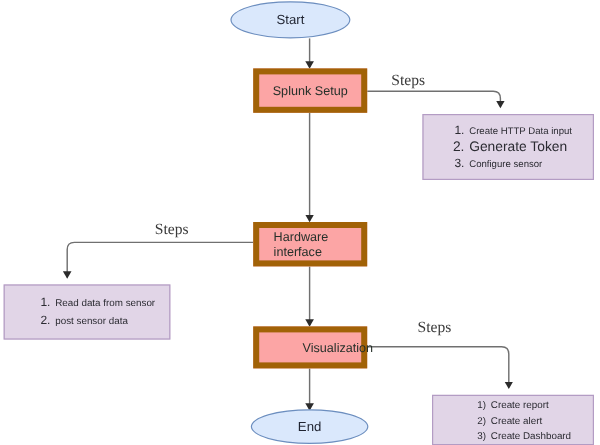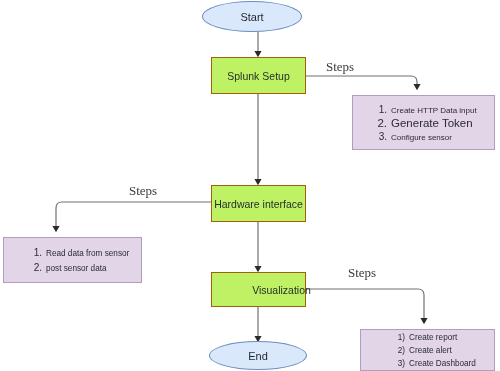--- a/index.html
+++ b/index.html
@@ -38,22 +38,22 @@
     justify-content: center;
   }
   .terminator {
     border-radius: 50%;
     background: #dae8fc;
     border: 1px solid #6c8ebf;
     font-size: 11px;
     color: #1f2330;
   }
   .process {
-    background: #bef264;
-    border: 1px solid #a16207;
+    background: #fca5a5;
+    border: 5px solid #a16207;
     font-size: 10.5px;
     color: #26302a;
   }
   .notebox {
     background: #e1d5e7;
     border: 1px solid #b39cc4;
     display: block;
     padding: 0;
   }
   .notelist {
@@ -119,29 +119,29 @@
 
     <line x1="258" y1="307" x2="258" y2="341" stroke="#707070" stroke-width="1.2" marker-end="url(#arrowdark)"></line>
 
     <path d="M306,76 L411,76 Q417,76 417,82 L417,89" fill="none" stroke="#707070" stroke-width="1.2" marker-end="url(#arrowdark)"></path>
 
     <path d="M211,202 L62,202 Q56,202 56,208 L56,231" fill="none" stroke="#707070" stroke-width="1.2" marker-end="url(#arrowdark)"></path>
 
     <path d="M306,289 L418,289 Q424,289 424,295 L424,323" fill="none" stroke="#707070" stroke-width="1.2" marker-end="url(#arrowdark)"></path>
   </svg>
 
-  <div class="node terminator" id="node-start" style="left:202px; top:1px; width:100px; height:31px;">
+  <div class="node terminator" id="node-start" style="left:192px; top:1px; width:100px; height:31px;">
     <span>Start</span>
   </div>
 
   <div class="node process" id="node-splunk-setup" style="left:211px; top:57px; width:95px; height:37px;">
     <span>Splunk Setup</span>
   </div>
 
-  <div class="node process" id="node-hardware-interface" style="left:211px; top:185px; width:95px; height:37px;">
+  <div class="node process" id="node-hardware-interface" style="left:211px; top:185px; width:95px; height:37px;padding-left:12px;">
     <span>Hardware interface</span>
   </div>
 
   <div class="node process" id="node-visualization" style="left:211px; top:272px; width:95px; height:35px;padding-left:46px;">
     <span>Visualization</span>
   </div>
 
   <div class="node terminator" id="node-end" style="left:209px; top:341px; width:98px; height:29px;text-align:right;">
     <span>End</span>
   </div>

